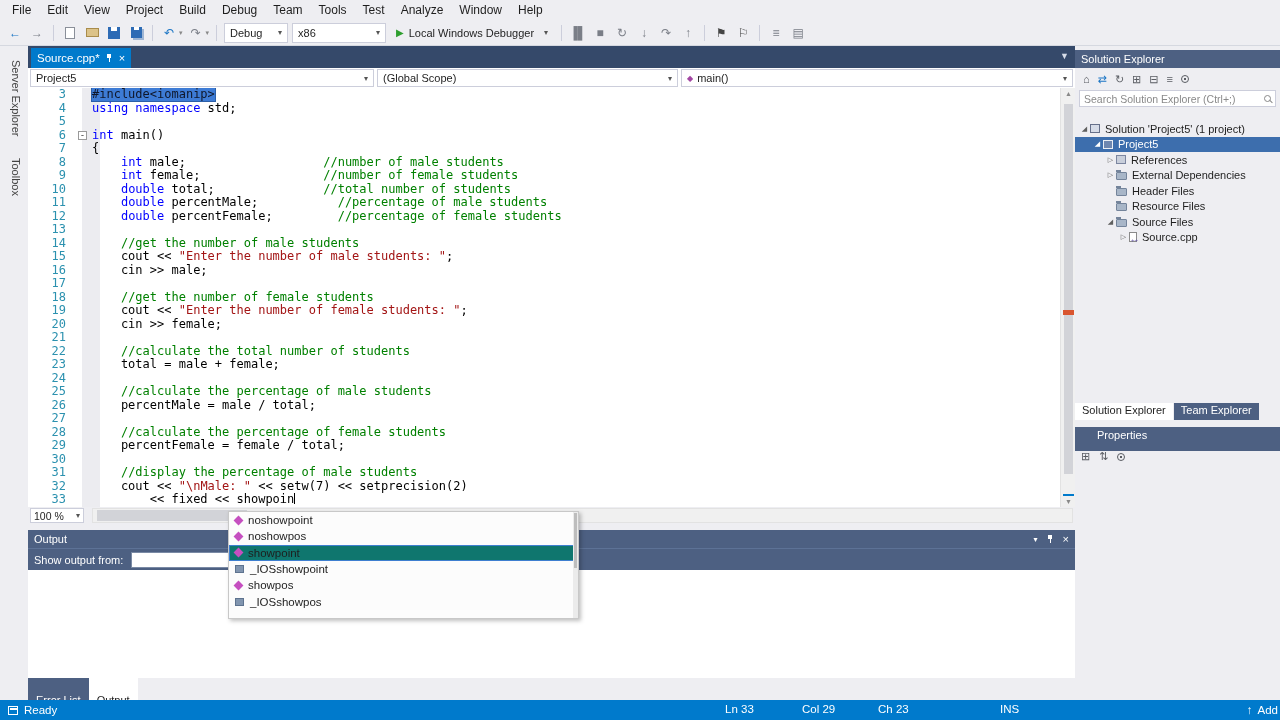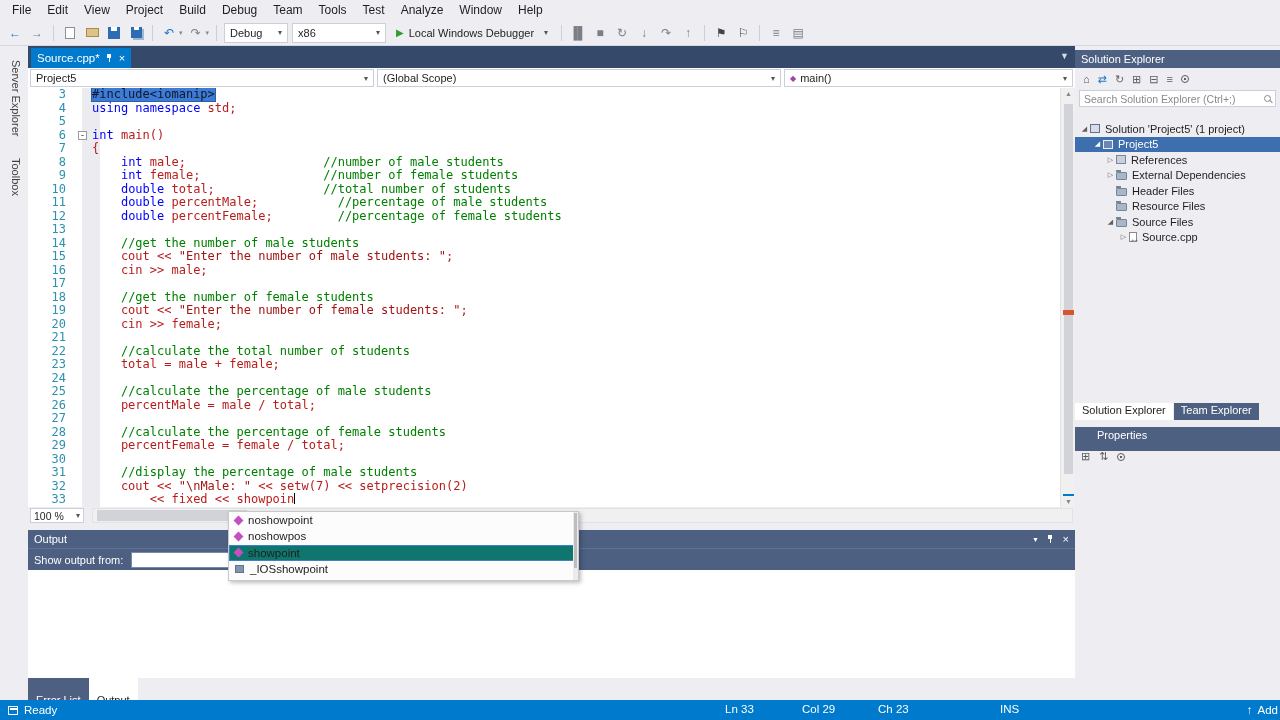--- a/index.html
+++ b/index.html
@@ -47,21 +47,21 @@
 
 
 .codearea{left:28px;top:88px;width:1047px;height:419px;background:#FFF;overflow:hidden}
 .fold-strip{position:absolute;left:54px;top:0;width:18px;height:419px;background:#ECECF0}
 .codelines{position:absolute;left:0;top:0;right:15px}
 .crow{display:flex;height:13.5px;font-family:"DejaVu Sans Mono",monospace;font-size:12px;line-height:13.5px}
 .ln{width:46px;padding-right:8px;text-align:right;color:#2B91AF;flex:none}
 .gut{width:18px;flex:none;position:relative}
 .foldbox{position:absolute;left:4px;top:2px;width:9px;height:9px;border:1px solid #9A9A9A;background:#FFF;font-size:9px;line-height:7px;text-align:center;color:#333}
 .codeline{white-space:pre;flex:1}
-.seg-k{color:#0000FF}.seg-c{color:#008000}.seg-s{color:#A31515}.seg-p{color:#b91c1c}
+.seg-k{color:#0000FF}.seg-c{color:#008000}.seg-s{color:#A31515}.seg-p{color:#000000}
 .seg-sel{color:#0f172a;background:#3D7BD5;outline:1px solid #2B5FA8}
 .caret{display:inline-block;width:1px;height:11px;background:#000;vertical-align:-1px}
 .vscroll{position:absolute;right:0;top:0;width:15px;height:419px;background:#F0F0F0;border-left:1px solid #E2E2E2}
 .vs-arrow{position:absolute;left:0;width:15px;font-size:7px;color:#888;text-align:center}
 .vthumb{position:absolute;left:3px;top:16px;width:9px;height:370px;background:#D2D3D8}
 .vmark-red{position:absolute;left:2px;top:222px;width:11px;height:5px;background:#D9552F}
 .vmark-caret{position:absolute;left:2px;top:406px;width:11px;height:2px;background:#007ACC}
 
 
 .bottomstrip{left:28px;top:507px;width:1047px;height:17px;background:#EEEEF2;display:flex;align-items:center}
@@ -119,21 +119,21 @@
 
 
 .statusbar{left:0;top:700px;width:1280px;height:20px;background:#007ACC;color:#FFF;font-size:11.5px}
 .sb-left{position:absolute;left:8px;top:0;height:20px;display:flex;align-items:center;gap:6px}
 .sb-flag{width:10px;height:9px;border:1px solid #FFF;position:relative}
 .sb-flag::after{content:"";position:absolute;left:1px;top:1px;width:7px;height:2px;background:#FFF}
 .sb-item{position:absolute;top:3px}
 .sb-right{position:absolute;right:2px;top:0;height:20px;display:flex;align-items:center;gap:5px;overflow:hidden}
 
 
-.completion{left:228px;top:511px;width:351px;height:70px;background:#FCFCFC;border:1px solid #C8C8C8;box-shadow:2px 2px 4px rgba(0,0,0,.25);overflow:hidden;z-index:50}
+.completion{left:228px;top:511px;width:351px;height:108px;background:#FCFCFC;border:1px solid #C8C8C8;box-shadow:2px 2px 4px rgba(0,0,0,.25);overflow:hidden;z-index:50}
 .citem{height:16.3px;display:flex;align-items:center;font-size:11.5px;color:#1E1E1E;padding-left:4px}
 .citem.sel{background:#0f766e;outline:1px solid #3E7FD0;outline-offset:-1px}
 .cic{flex:none;margin:0 6px 0 2px}
 .cic-manip{width:7px;height:7px;background:#C54FC0;transform:rotate(45deg)}
 .cic-enum{width:9px;height:8px;background:#8195AF;border:1px solid #5E738F}
 .cscroll{position:absolute;right:0;top:0;width:5px;height:100%;background:#EBEBEB}
 .cthumb{position:absolute;right:1px;top:1px;width:3px;height:55px;background:#BDBDBD}
 </style>
 </head>
 <body>
@@ -204,21 +204,21 @@
       <span class="tab-close">×</span>
     </div>
     <span class="strip-caret">▼</span>
   </div>
 
   <div class="breadcrumb abs">
     <div class="bc-combo" style="width:344px">
       <span>Project5</span>
       <span class="combo-caret">▾</span>
     </div>
-    <div class="bc-combo" style="width:404px">
+    <div class="bc-combo" style="width:301px">
       <span>(Global Scope)</span>
       <span class="combo-caret">▾</span>
     </div>
     <div class="bc-combo" style="flex:1">
       <span class="bc-icon">◆</span>
       <span>main()</span>
       <span class="combo-caret">▾</span>
     </div>
   </div>
 

